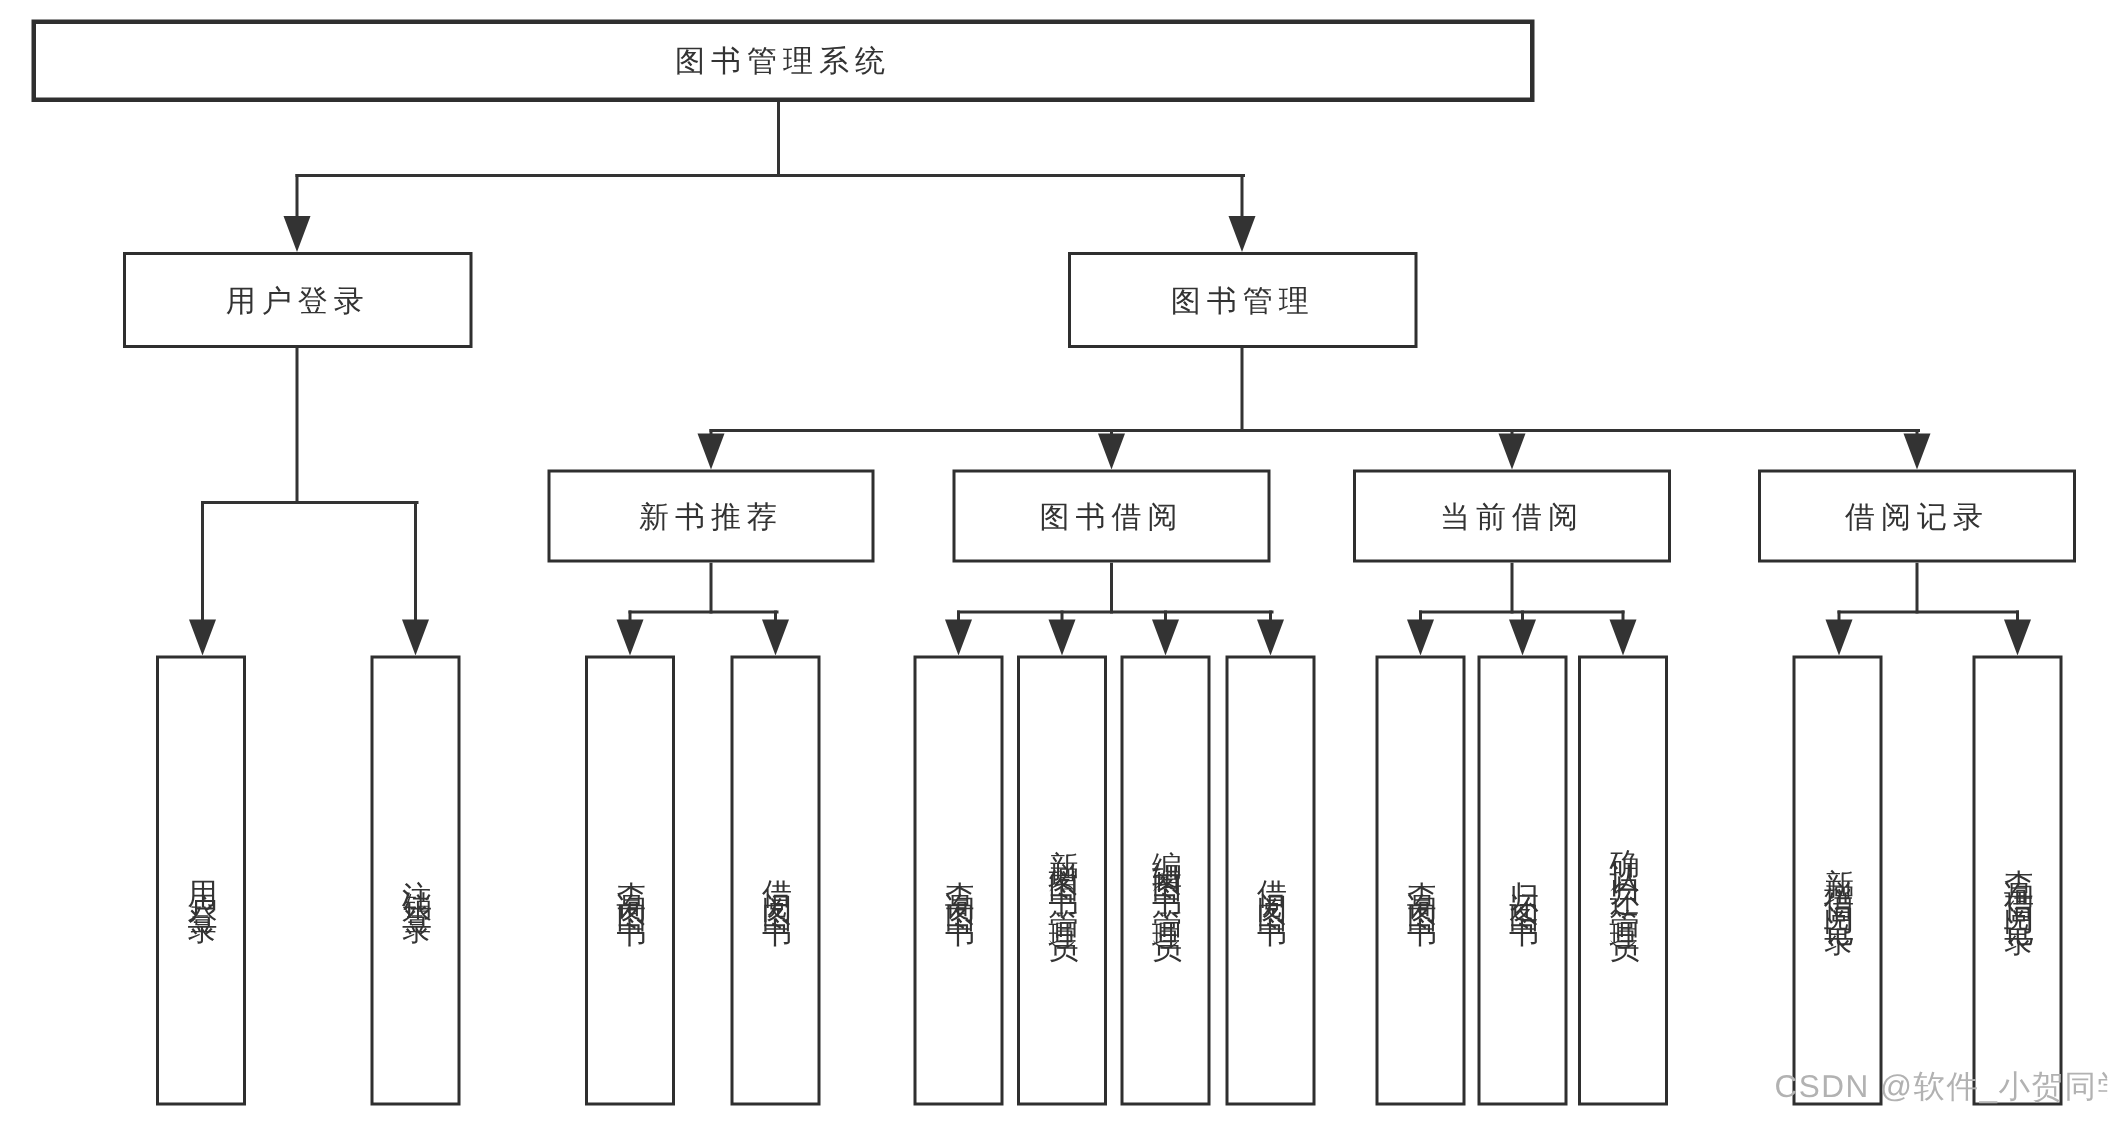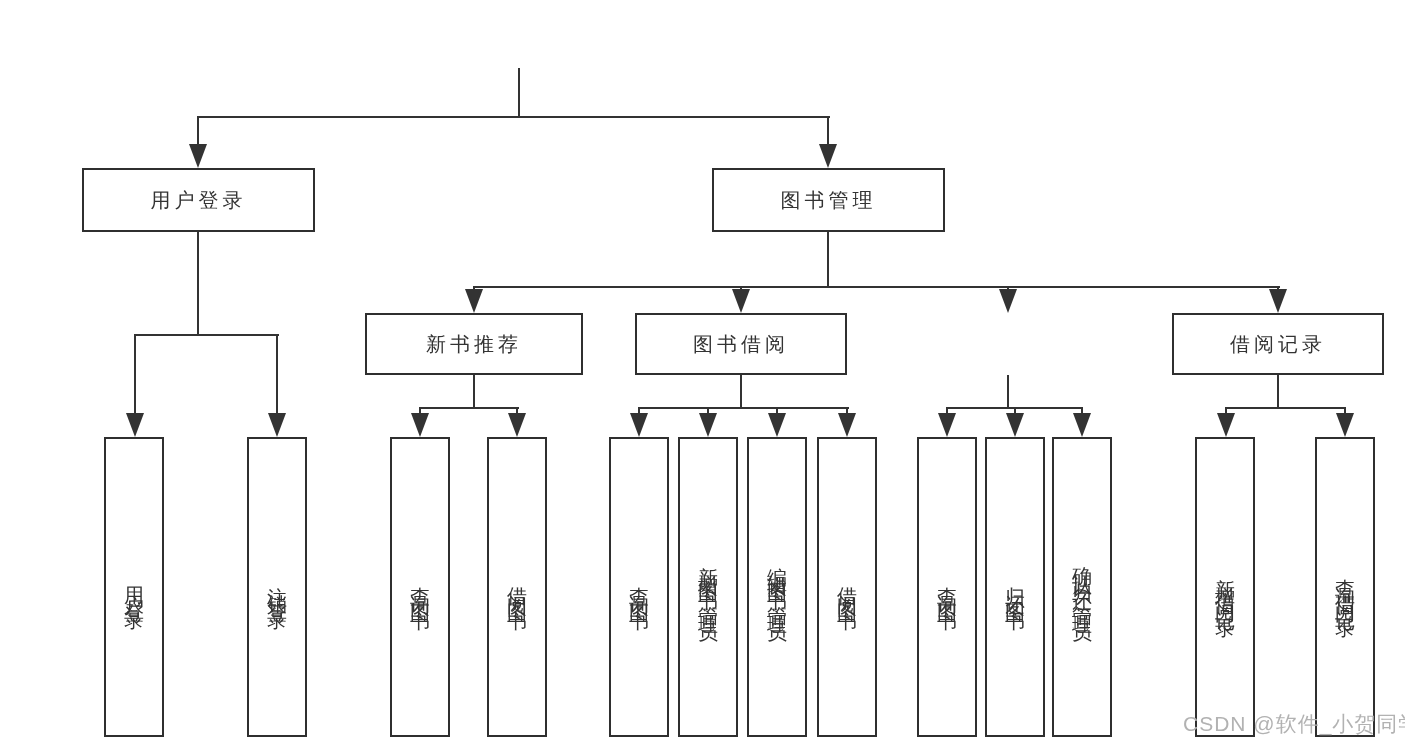--- a/index.html
+++ b/index.html
@@ -109,33 +109,39 @@
   <div class="hline" style="left:946px;top:407px;width:137px"></div>
   <div class="drop" style="left:938px;top:407px;height:30px"></div>
   <div class="drop" style="left:1006px;top:407px;height:30px"></div>
   <div class="drop" style="left:1073px;top:407px;height:30px"></div>
 
   <div class="vline" style="left:1277px;top:375px;height:34px"></div>
   <div class="hline" style="left:1225px;top:407px;width:121px"></div>
   <div class="drop" style="left:1217px;top:407px;height:30px"></div>
   <div class="drop" style="left:1336px;top:407px;height:30px"></div>
 
+  <div class="node root" style="left:21px;top:13px;width:1002px;height:55px">
+    <span class="lbl">图书管理系统</span>
+  </div>
 
   <div class="node" style="left:82px;top:168px;width:233px;height:64px">
     <span class="lbl">用户登录</span>
   </div>
   <div class="node" style="left:365px;top:313px;width:218px;height:62px">
     <span class="lbl">新书推荐</span>
   </div>
 
   <div class="node" style="left:712px;top:168px;width:233px;height:64px">
     <span class="lbl">图书管理</span>
   </div>
   <div class="node" style="left:635px;top:313px;width:212px;height:62px">
     <span class="lbl">图书借阅</span>
+  </div>
+  <div class="node" style="left:902px;top:313px;width:212px;height:62px">
+    <span class="lbl">当前借阅</span>
   </div>
   <div class="node" style="left:1172px;top:313px;width:212px;height:62px">
     <span class="lbl">借阅记录</span>
   </div>
 
   <div class="leaf" style="left:104px;top:437px;width:60px;height:300px">
     <span class="lbl">用户登录</span>
   </div>
   <div class="leaf" style="left:247px;top:437px;width:60px;height:300px">
     <span class="lbl">注销登录</span>

